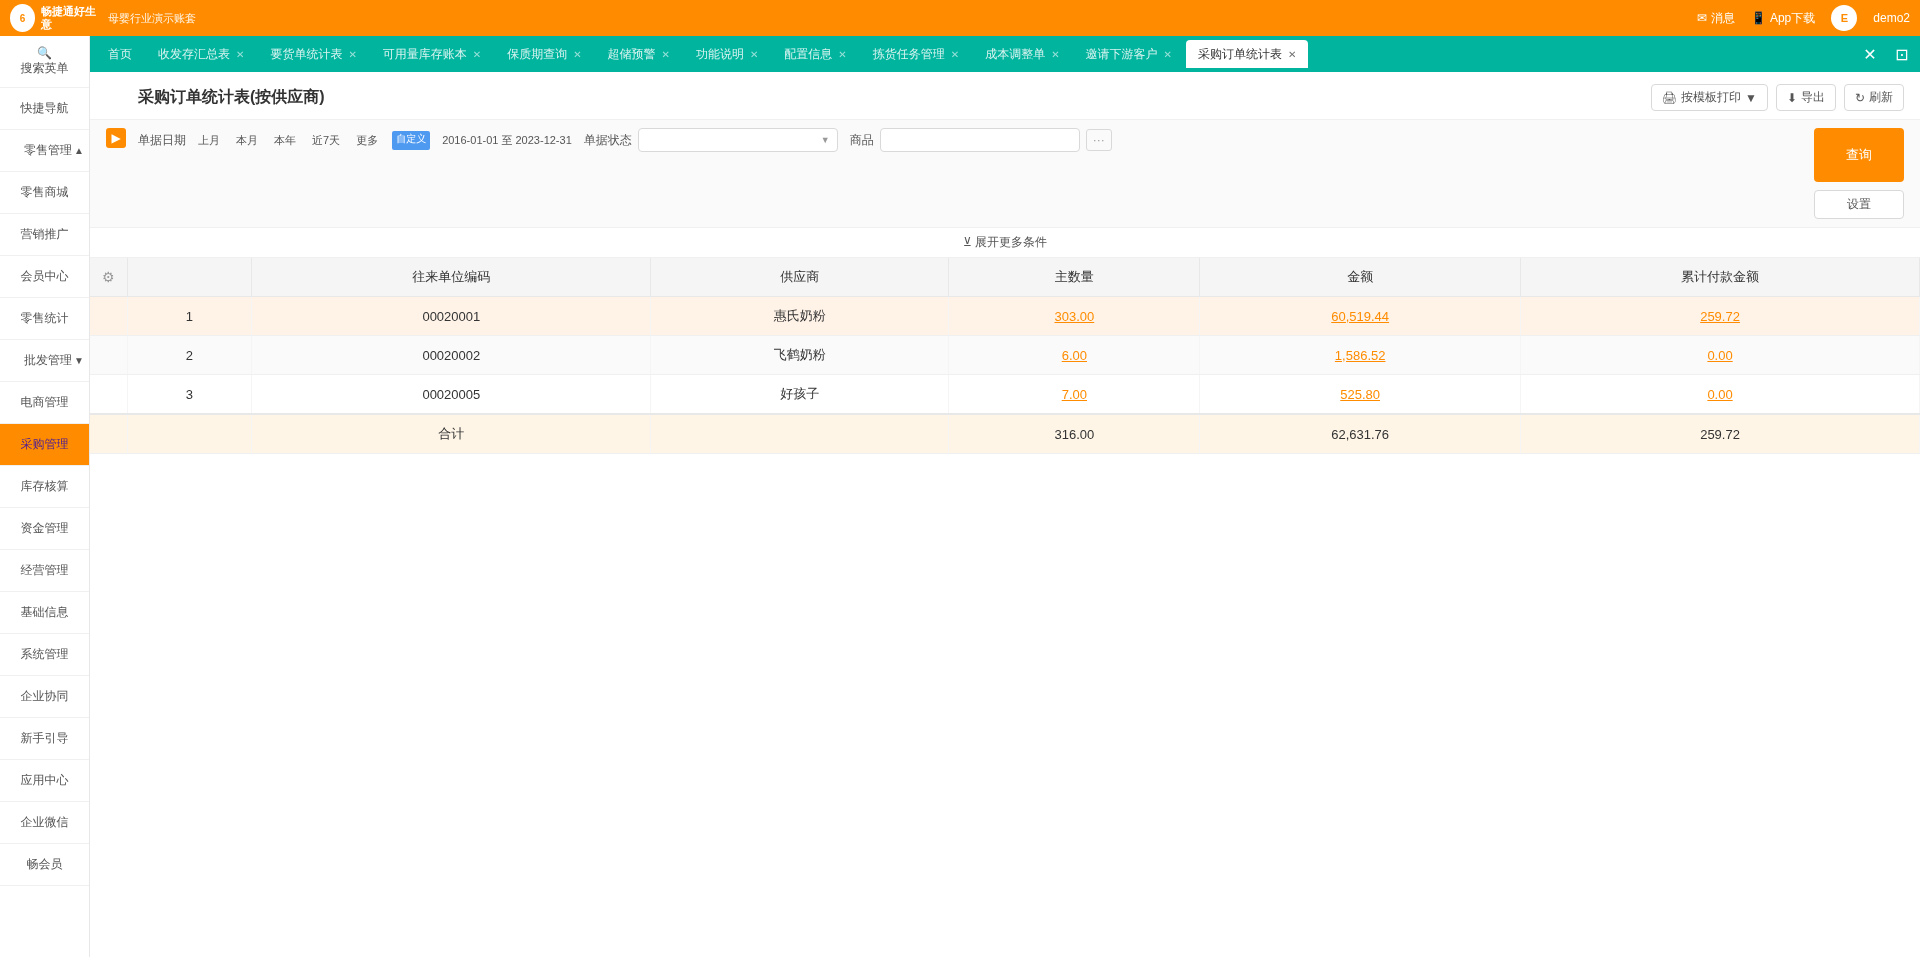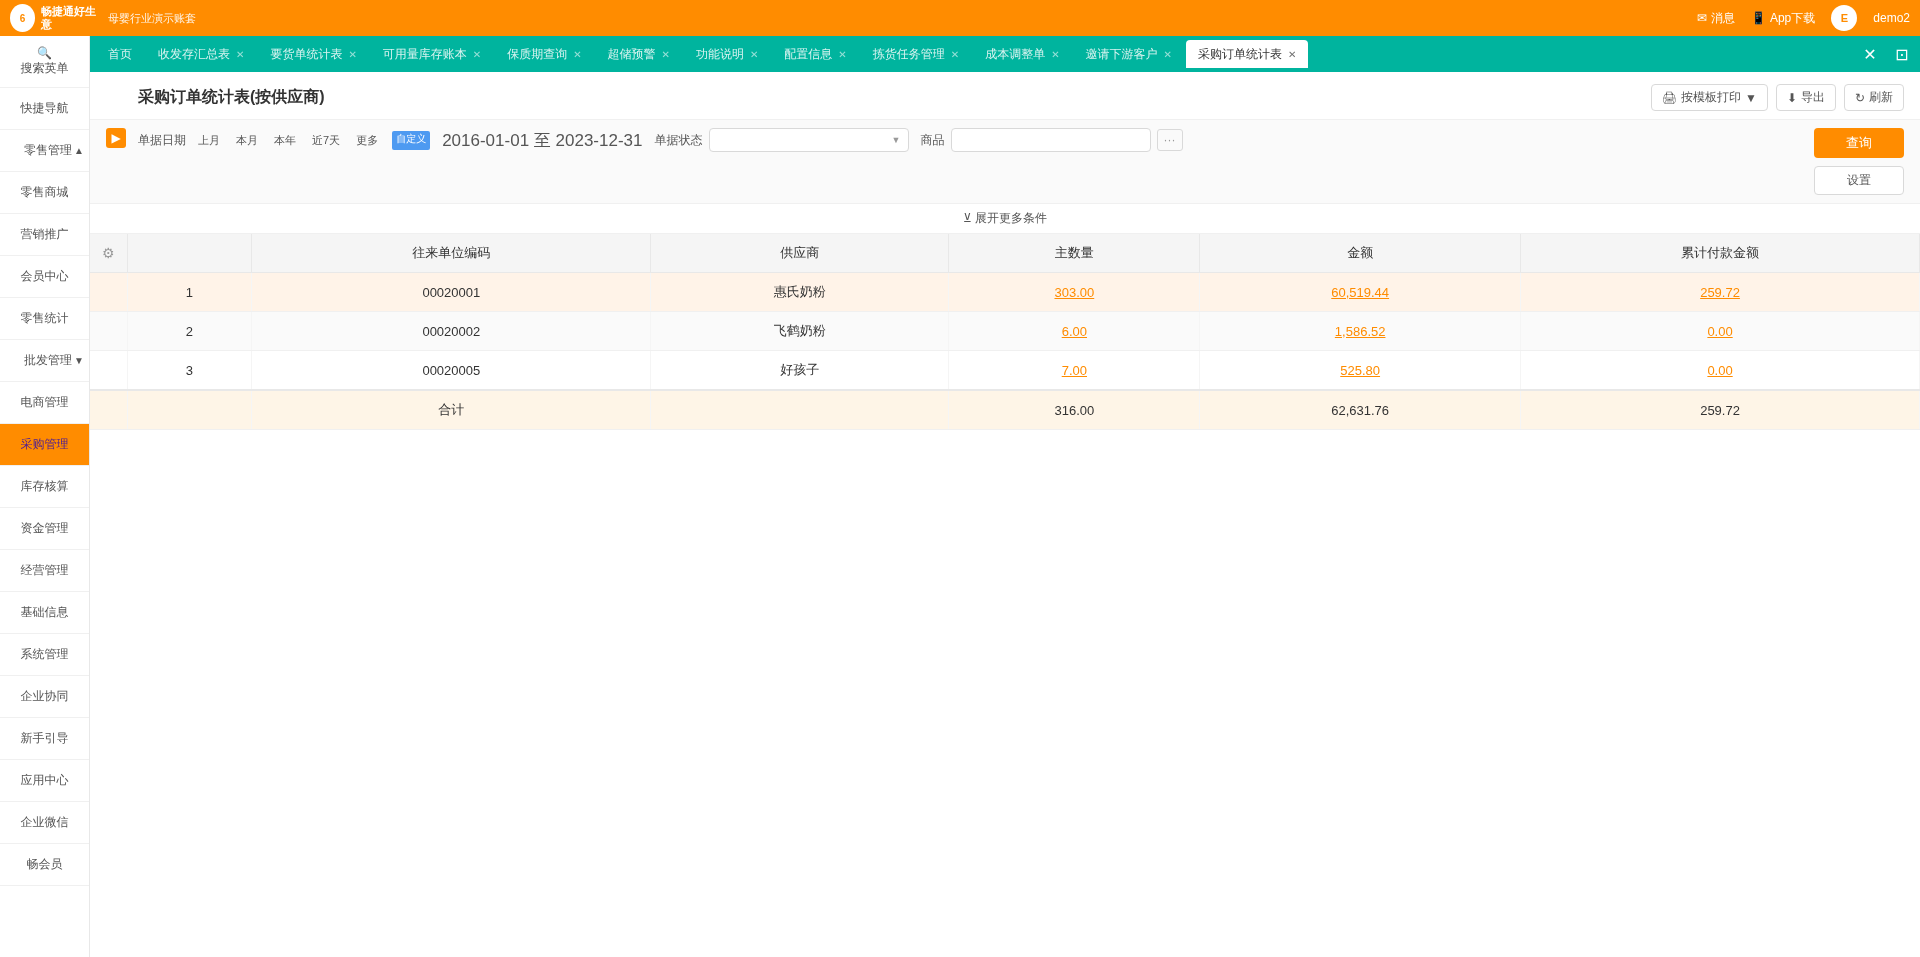--- a/index.html
+++ b/index.html
@@ -47,27 +47,27 @@
     .header-actions { display: flex; align-items: center; gap: 8px; }
     .btn-print { background: #fff; border: 1px solid #d9d9d9; color: #555; padding: 4px 10px; border-radius: 4px; font-size: 12px; cursor: pointer; display: flex; align-items: center; gap: 4px; }
     .btn-export { background: #fff; border: 1px solid #d9d9d9; color: #555; padding: 4px 10px; border-radius: 4px; font-size: 12px; cursor: pointer; display: flex; align-items: center; gap: 4px; }
     .btn-refresh { background: #fff; border: 1px solid #d9d9d9; color: #555; padding: 4px 10px; border-radius: 4px; font-size: 12px; cursor: pointer; display: flex; align-items: center; gap: 4px; }
     .filter-row { display: flex; align-items: center; gap: 12px; flex-wrap: wrap; }
     .filter-item { display: flex; align-items: center; gap: 6px; }
     .filter-label { font-size: 12px; color: #555; white-space: nowrap; }
     .filter-toggle-btn { width: 20px; height: 20px; background: #ff8c00; color: #fff; border: none; border-radius: 3px; cursor: pointer; font-size: 12px; display: flex; align-items: center; justify-content: center; }
     .date-shortcuts { display: flex; gap: 4px; }
     .date-shortcut { padding: 2px 6px; font-size: 11px; color: #555; cursor: pointer; border-radius: 3px; }
-    .date-range { font-size: 17px; color: #555; }
+    .date-range { font-size: 11px; color: #555; }
     .custom-tag { background: #4e9af1; color: #fff; font-size: 10px; padding: 1px 4px; border-radius: 2px; margin-left: 4px; }
     .filter-select { border: 1px solid #d9d9d9; border-radius: 4px; padding: 4px 28px 4px 8px; font-size: 12px; background: #fff; appearance: none; width: 200px; position: relative; color: #555; }
     .select-wrapper { position: relative; display: inline-block; }
     .select-wrapper::after { content: '▼'; position: absolute; right: 8px; top: 50%; transform: translateY(-50%); font-size: 9px; color: #999; pointer-events: none; }
     .filter-input { border: 1px solid #d9d9d9; border-radius: 4px; padding: 4px 8px; font-size: 12px; width: 160px; color: #555; }
-    .btn-query { background: #ff8c00; color: #fff; border: none; padding: 6px 20px; border-radius: 4px; font-size: 13px; cursor: pointer; }
+    .btn-query { background: #ff8c00; color: #fff; border: none; padding: 18px 20px; border-radius: 4px; font-size: 13px; cursor: pointer; }
     .btn-settings { background: #fff; border: 1px solid #d9d9d9; color: #555; padding: 5px 32px; border-radius: 4px; font-size: 12px; cursor: pointer; margin-top: 4px; width: 100%; }
 
     
     .table-container { flex: 1; overflow: auto; padding: 0 0 0 0; }
     .data-table { width: 100%; border-collapse: collapse; }
     .data-table th { background: #f5f5f5; padding: 10px 12px; text-align: center; font-size: 13px; font-weight: normal; color: #333; border-bottom: 1px solid #e8e8e8; border-right: 1px solid #e8e8e8; white-space: nowrap; }
     .data-table td { padding: 10px 12px; text-align: center; font-size: 13px; color: #333; border-bottom: 1px solid #f0f0f0; border-right: 1px solid #f5f5f5; }
     .data-table tr:nth-child(odd) { background: #fff; }
     .data-table tr:nth-child(even) { background: #fafafa; }
     .data-table tr.highlighted { background: #fff3e8 !important; }

